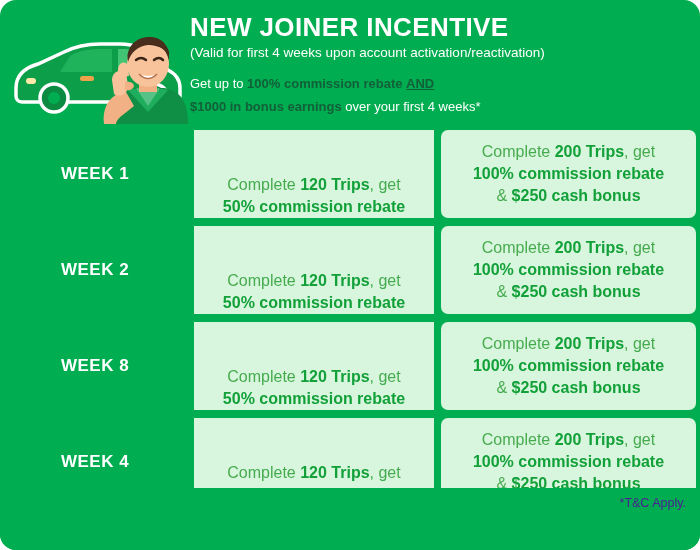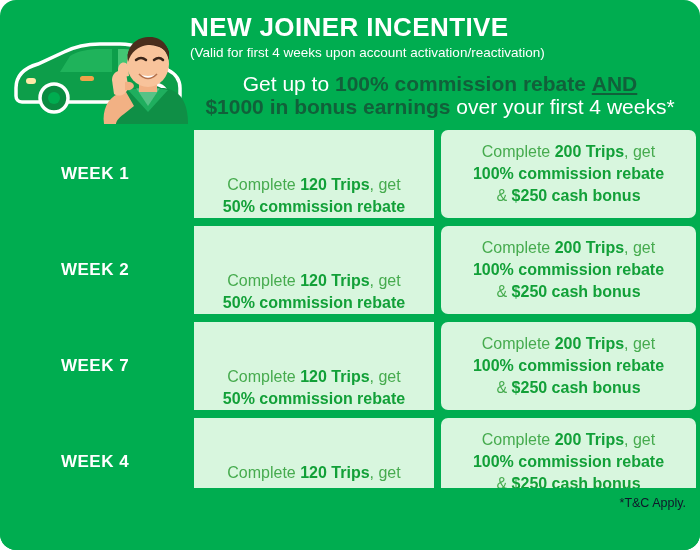--- a/index.html
+++ b/index.html
@@ -50,25 +50,24 @@
     line-height: 30px;
     margin: 0;
   }
   .subtitle-small {
     font-size: 13.5px;
     color: #ffffff;
     line-height: 18px;
     margin: 2px 0 0 0;
   }
   .promo-line {
-    font-size: 21px;
+    font-size: 13px;
     line-height: 23px;
     color: #ffffff;
     margin: 0;
-    text-align: center;
   }
   .promo-block {
     margin-top: 10px;
   }
   .promo-em {
     font-weight: bold;
     color: #11603a;
   }
   .promo-em-underline {
     font-weight: bold;
@@ -131,21 +130,21 @@
     left: 0;
     bottom: 0;
     width: 700px;
     height: 62px;
     background: #00ad50;
   }
   .tnc {
     position: absolute;
     right: 14px;
     top: 8px;
-    color: #0f172a;
+    color: #4c1d95;
     font-size: 12.5px;
   }
 </style>
 </head>
 <body>
 
 <div class="poster">
 
   <div class="header">
 
@@ -213,21 +212,21 @@
       <div class="cell cell-week">WEEK 2</div>
       <div class="cell cell-offer cell-offer-a">
         <div><span>Complete </span><span class="offer-em">120 Trips</span><span>, get</span><br><span class="offer-em">50% commission rebate</span></div>
       </div>
       <div class="cell cell-offer cell-offer-b">
         <div><span>Complete </span><span class="offer-em">200 Trips</span><span>, get</span><br><span class="offer-em">100% commission rebate</span><br><span>&amp; </span><span class="offer-em">$250 cash bonus</span></div>
       </div>
     </div>
 
     <div class="row">
-      <div class="cell cell-week">WEEK 7</div>
+      <div class="cell cell-week">WEEK 8</div>
       <div class="cell cell-offer cell-offer-a">
         <div><span>Complete </span><span class="offer-em">120 Trips</span><span>, get</span><br><span class="offer-em">50% commission rebate</span></div>
       </div>
       <div class="cell cell-offer cell-offer-b">
         <div><span>Complete </span><span class="offer-em">200 Trips</span><span>, get</span><br><span class="offer-em">100% commission rebate</span><br><span>&amp; </span><span class="offer-em">$250 cash bonus</span></div>
       </div>
     </div>
 
     <div class="row">
       <div class="cell cell-week">WEEK 4</div>

